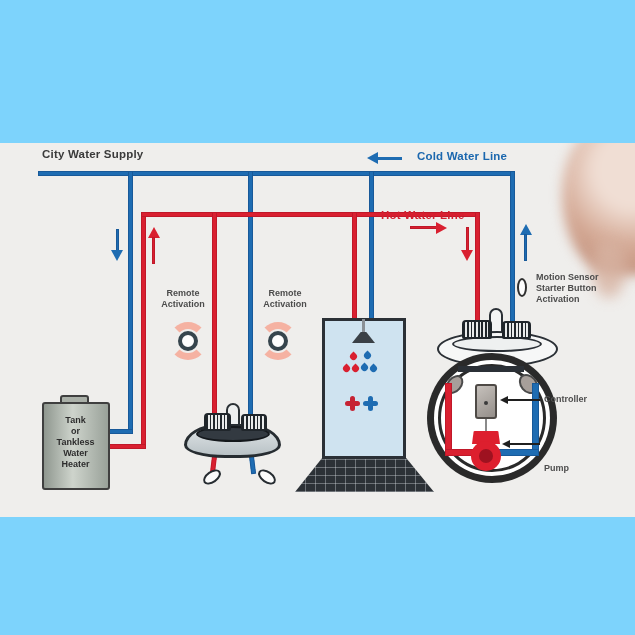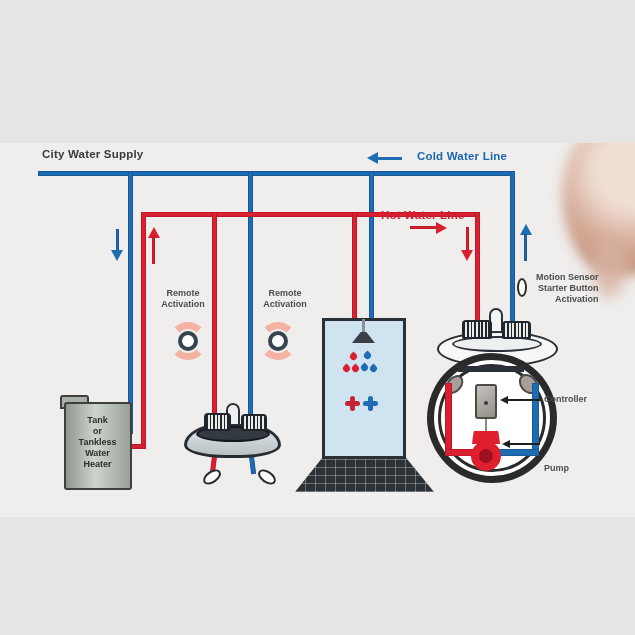--- a/index.html
+++ b/index.html
@@ -1,20 +1,20 @@
 <!DOCTYPE html>
 <html><head>
 <meta charset="utf-8">
 <style>
   html,body{margin:0;padding:0;}
-  .page{position:relative;width:635px;height:635px;background:#e5e5e5;overflow:hidden;
+  .page{position:relative;width:635px;height:635px;background:#7dd3fc;overflow:hidden;
         font-family:"Liberation Sans",sans-serif;}
   .panel{position:absolute;left:0;top:143px;width:635px;height:374px;background:#efeeec;overflow:hidden;}
   .abs{position:absolute;}
-  .pre{white-space:pre-line;text-align:right;}
+  .pre{white-space:pre-line;}
   
   .pipe{position:absolute;}
   .cold{background:#1e6cb2;box-shadow:inset 0 0 0 1px rgba(10,40,90,.28);}
   .hot{background:#d92030;box-shadow:inset 0 0 0 1px rgba(120,0,20,.25);}
   
   .ah{position:absolute;width:0;height:0;}
   .ah.down-b{border-left:6px solid transparent;border-right:6px solid transparent;border-top:11px solid #1e6cb2;}
   .ah.up-r{border-left:6px solid transparent;border-right:6px solid transparent;border-bottom:11px solid #d92030;}
   .ah.down-r{border-left:6px solid transparent;border-right:6px solid transparent;border-top:11px solid #d92030;}
   .ah.up-b{border-left:6px solid transparent;border-right:6px solid transparent;border-bottom:11px solid #1e6cb2;}
@@ -103,21 +103,21 @@
   <div class="glow" style="left:259px;top:322px;"></div>
   <div class="ring" style="left:268px;top:331px;"></div>
 
   <div class="abs" style="left:517px;top:278px;width:10px;height:19px;box-sizing:border-box;border:2.5px solid #2f2f2f;border-radius:50%;background:#fdfdfd;"></div>
   <div class="abs lbl-small pre" style="left:536px;top:272px;">Motion Sensor
 Starter Button
 Activation</div>
 
   <div class="abs" style="left:60px;top:395px;width:29px;height:14px;box-sizing:border-box;border:2.5px solid #3f3f3f;border-radius:3px 3px 0 0;background:#aab0a8;"></div>
   <div class="abs" style="left:42px;top:402px;width:68px;height:88px;box-sizing:border-box;border:2.5px solid #3f3f3f;border-radius:3px;
-              background:linear-gradient(90deg,#8f978f,#ced4cc 45%,#99a199);margin-left:22px;">
+              background:linear-gradient(90deg,#8f978f,#ced4cc 45%,#99a199);">
     <div class="abs lbl-small pre" style="left:0;top:11px;width:63px;text-align:center;color:#2d2d2d;">Tank
 or
 Tankless
 Water
 Heater</div>
   </div>
 
   <div class="pipe hot" style="left:211px;top:455px;width:5px;height:19px;transform:rotate(7deg);"></div>
   <div class="pipe cold" style="left:250px;top:455px;width:5px;height:19px;transform:rotate(-7deg);"></div>
   <div class="abs" style="left:202px;top:471px;width:20px;height:12px;box-sizing:border-box;border:2px solid #262c31;border-radius:50%;background:#fbfbfb;transform:rotate(-35deg);"></div>

